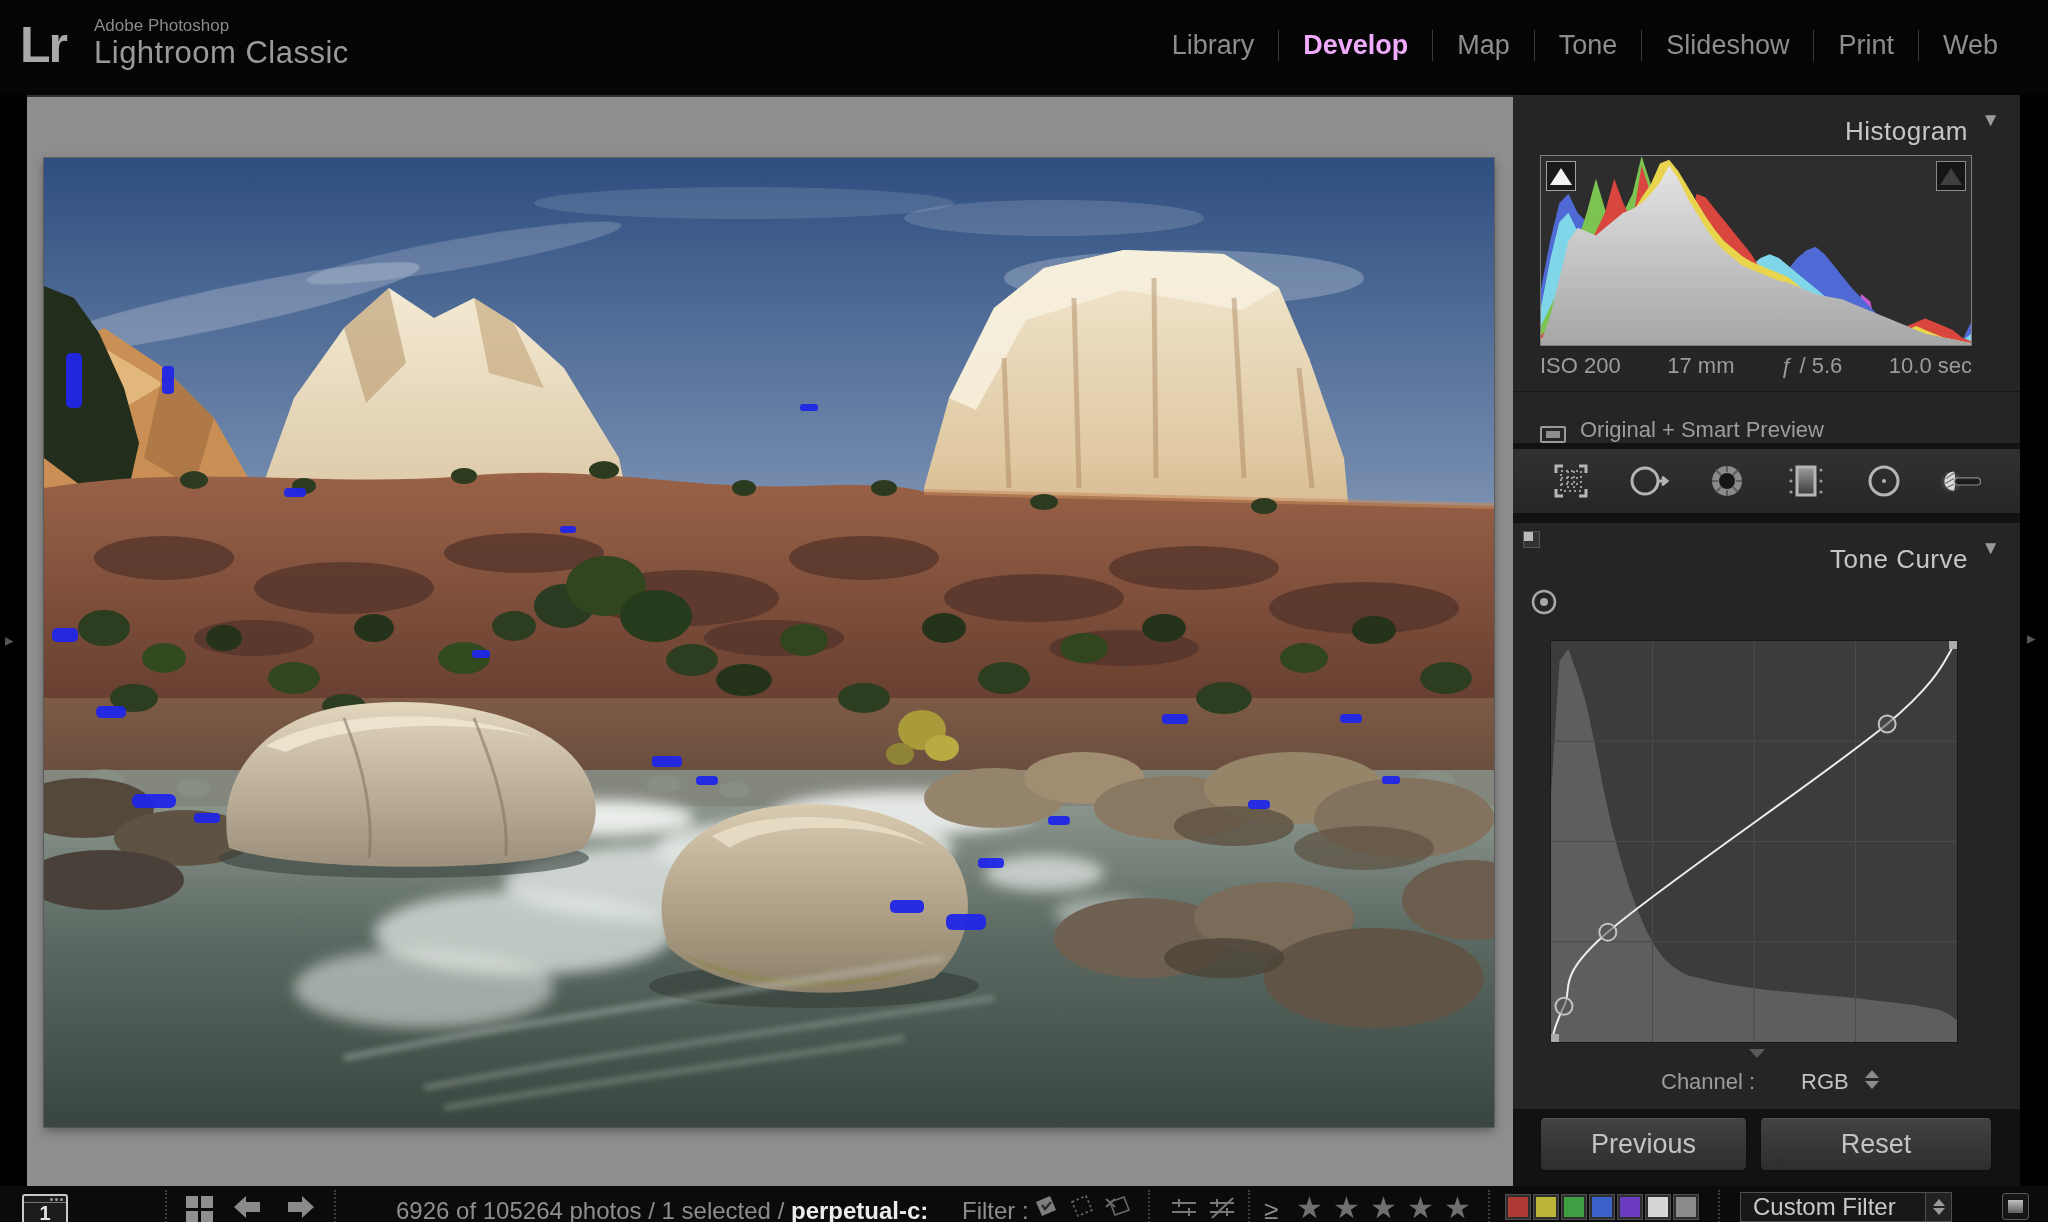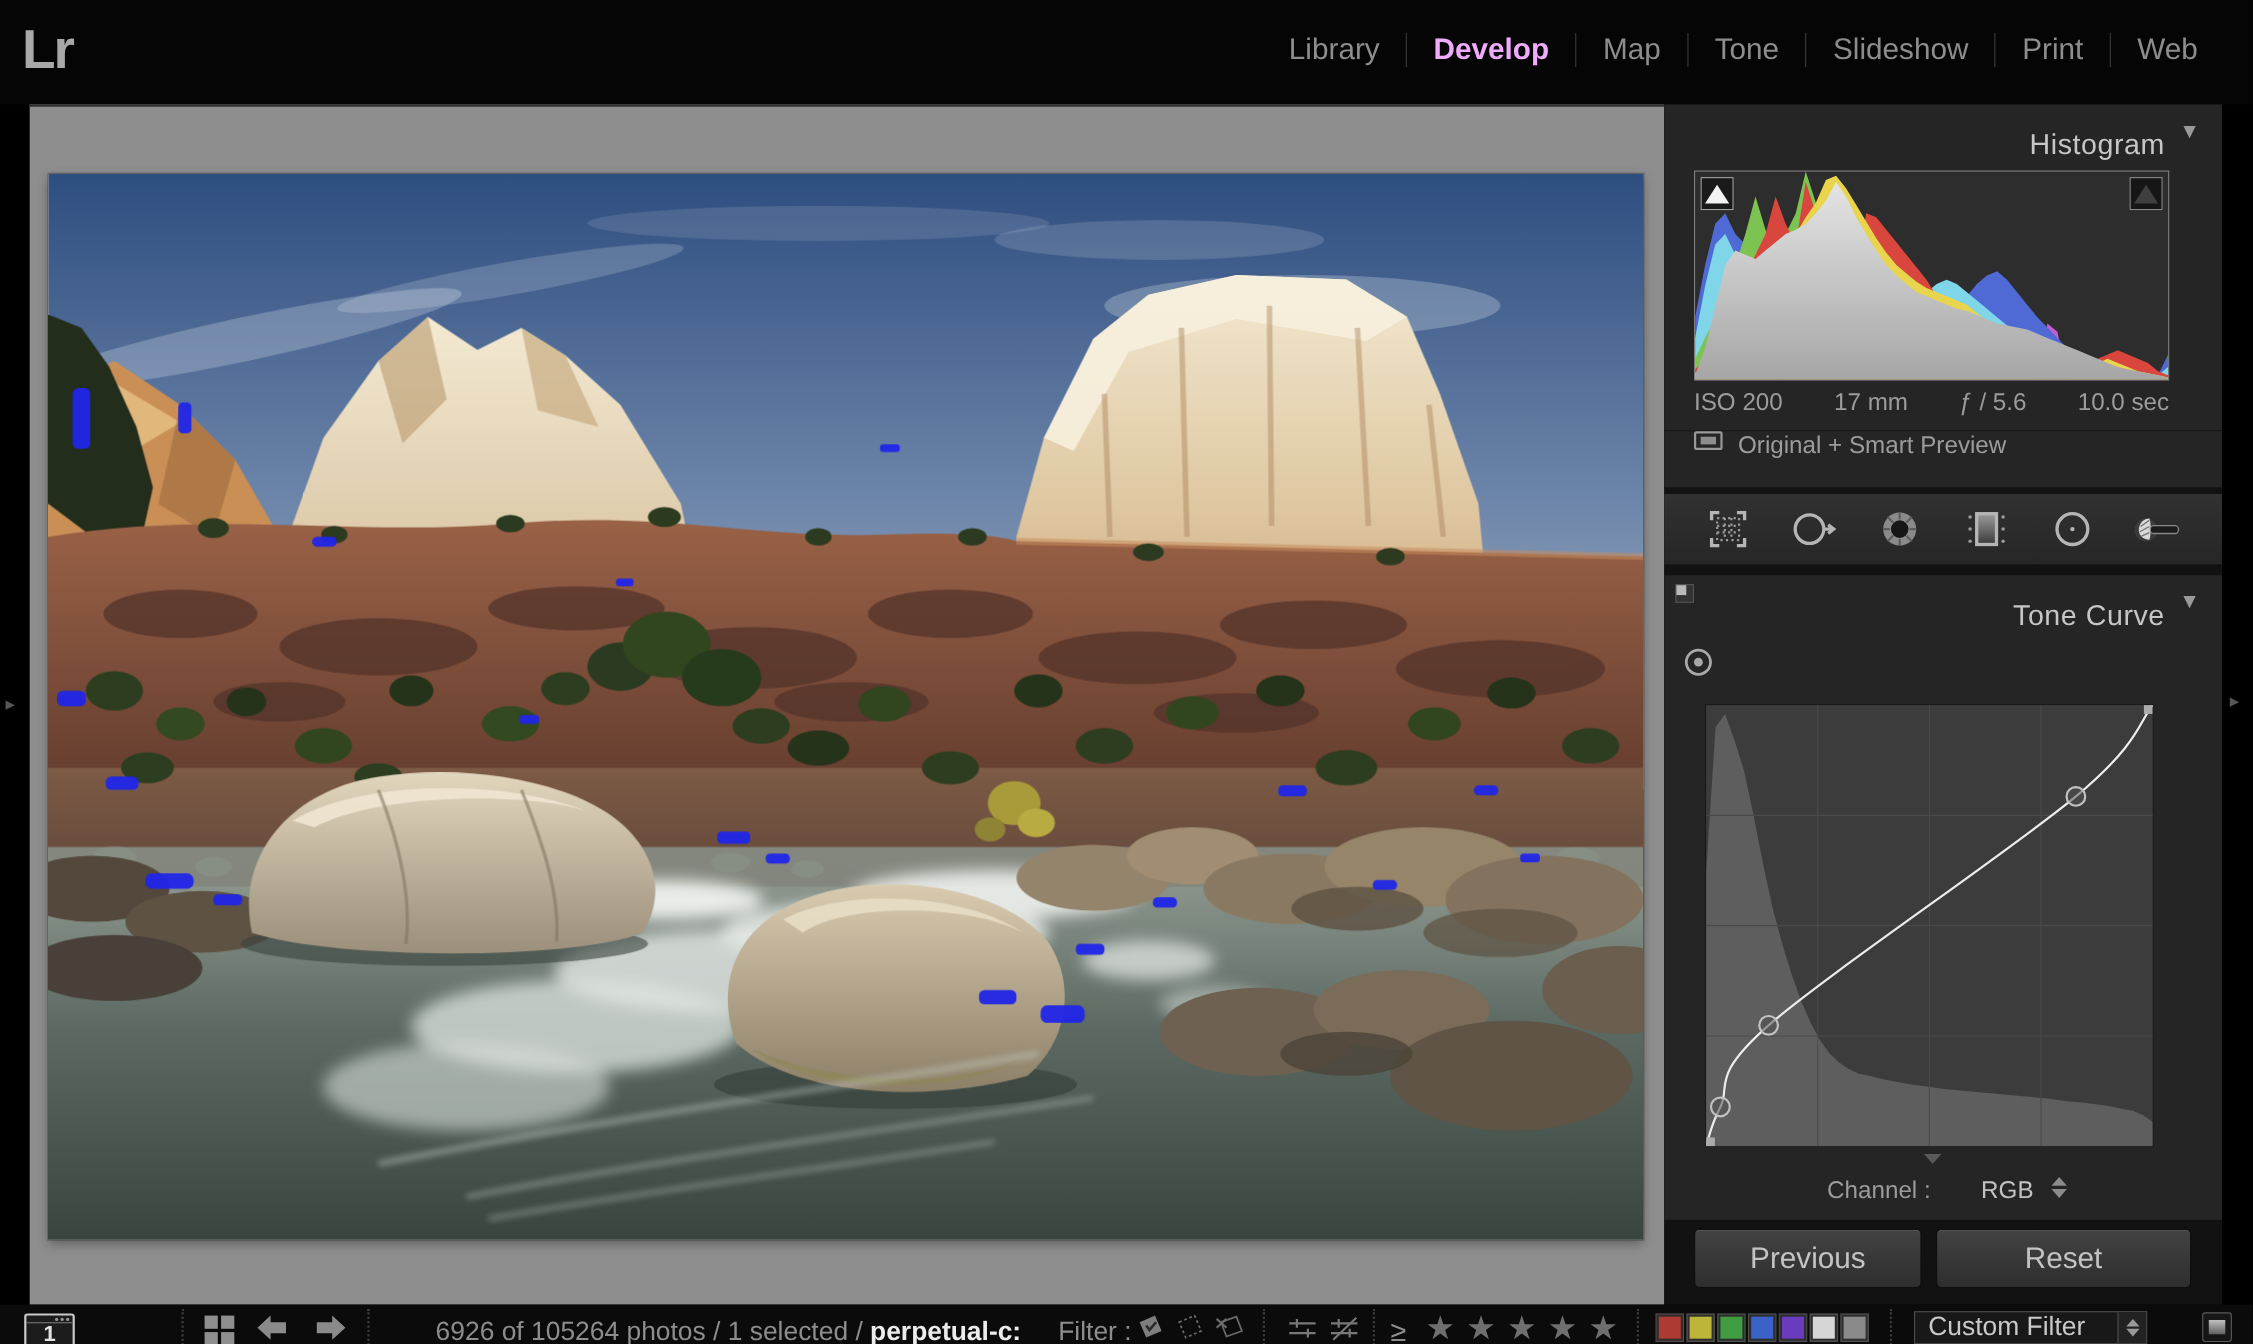--- a/index.html
+++ b/index.html
@@ -38,21 +38,21 @@
   .panel-tri{position:absolute;right:20px;top:14px;font-size:19px;color:#9a9a9a;}
   #panel-histogram{top:0;height:348px;}
   .hist-box{position:absolute;left:27px;top:60px;width:432px;height:191px;background:#2d2d2d;border:1px solid #7e7e7e;}
   .hist-svg{position:absolute;left:0;top:0;}
   .clipbox{position:absolute;top:5px;width:30px;height:30px;border:1px solid #a2a2a2;background:#1a1a1a;display:flex;align-items:center;justify-content:center;}
   .clipbox.left{left:5px;}
   .clipbox.right{right:5px;border-color:#8a8a8a;background:#161616;}
   .clip-tri{width:0;height:0;border-left:11px solid transparent;border-right:11px solid transparent;border-bottom:17px solid #f2f2f2;}
   .clipbox.right .clip-tri{border-bottom-color:#3f3f3f;}
   .exif-row{position:absolute;left:27px;top:258px;width:432px;display:flex;justify-content:space-between;font-size:22px;color:#9c9c9c;}
-  .preview-row{position:absolute;left:0;top:296px;width:507px;height:52px;border-top:1px solid #181818;display:flex;align-items:flex-start;}
+  .preview-row{position:absolute;left:0;top:296px;width:507px;height:52px;border-top:1px solid #181818;display:flex;align-items:flex-end;}
   .sp-icon{margin-left:27px;width:26px;height:17px;border:2px solid #9a9a9a;border-radius:2px;display:flex;align-items:center;justify-content:center;}
   .sp-icon i{display:block;width:14px;height:7px;background:#8d8d8d;}
   .preview-label{margin-left:14px;font-size:22px;color:#9c9c9c;}
 
   .toolstrip{position:absolute;left:0;top:354px;width:507px;height:64px;background:linear-gradient(#313131,#262626);
     display:flex;align-items:center;justify-content:space-between;padding:0 34px;}
   .tool{width:48px;height:48px;display:flex;align-items:center;justify-content:center;}
 
   #panel-tonecurve{top:428px;height:586px;}
   .solo-toggle{position:absolute;left:10px;top:8px;width:17px;height:17px;background:#333;border:1px solid #555;}
@@ -101,20 +101,24 @@
   .sqicon i{width:15px;height:13px;background:linear-gradient(#c0c0c0,#5f5f5f);display:block;}
 </style>
 </head>
 <body>
 
 <div id="screen">
 
   <div class="topbar">
     <div class="identity">
       <div class="logo-lr">Lr</div>
+      <div class="brand">
+        <div class="brand-top">Adobe Photoshop</div>
+        <div class="brand-bottom">Lightroom Classic</div>
+      </div>
     </div>
     <div class="modules">
       <span class="mod">Library</span>
       <span class="mod active">Develop</span>
       <span class="mod">Map</span>
       <span class="mod">Tone</span>
       <span class="mod">Slideshow</span>
       <span class="mod">Print</span>
       <span class="mod">Web</span>
     </div>

